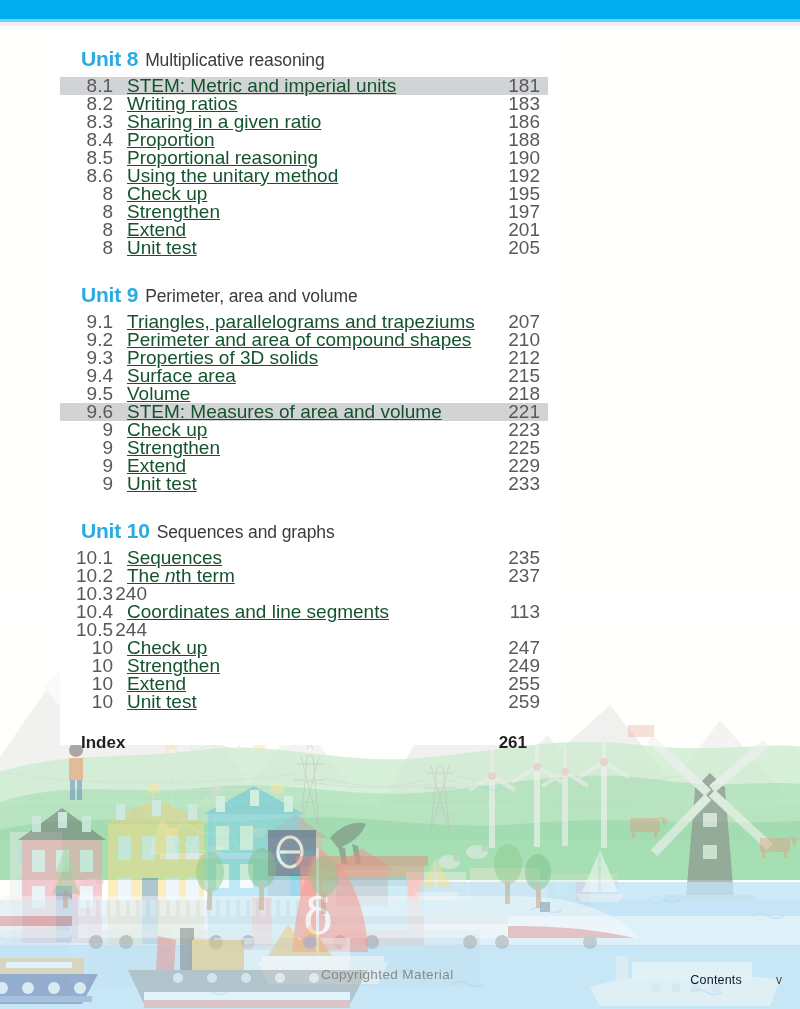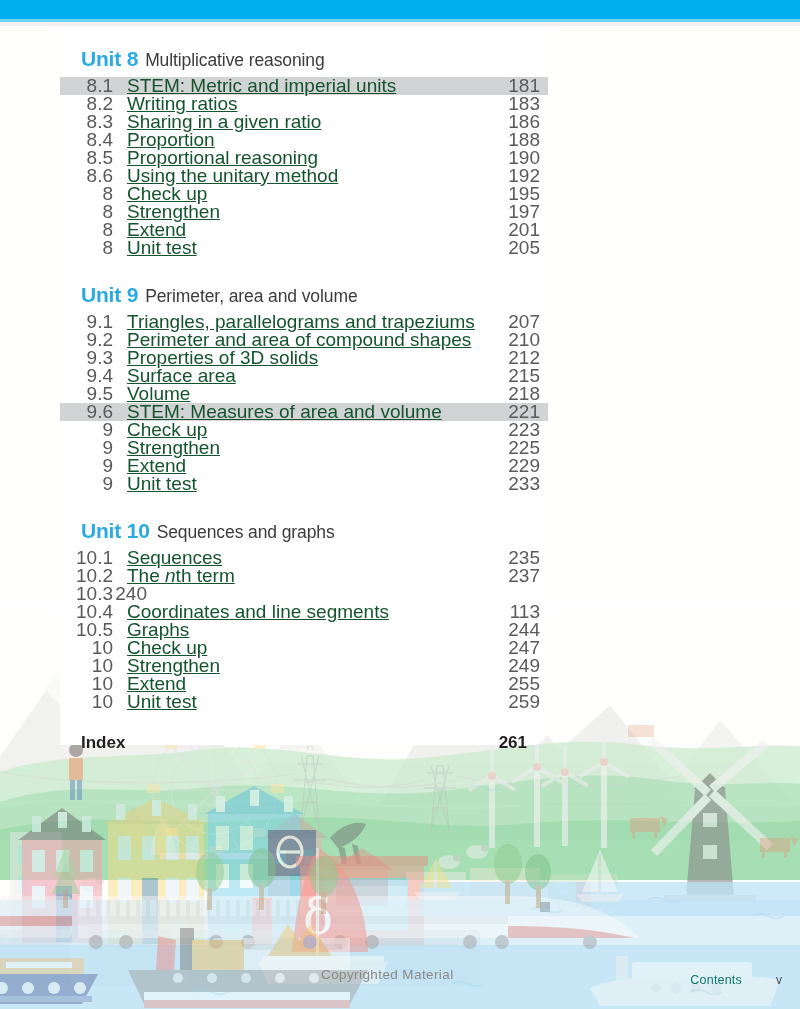--- a/index.html
+++ b/index.html
@@ -129,21 +129,21 @@
 
   
   #footer{
     position:absolute;
     bottom:22px; right:18px;
     display:flex; align-items:baseline;
     z-index:8;
   }
   #footer .footer-label{
     font-size:12.5px;
-    color:#0f766e;
+    color:#0f172a;
     letter-spacing:0.2px;
   }
   #footer .footer-page{
     font-size:12px;
     color:#4a4a4a;
     margin-left:34px;
   }
 </style>
 </head>
 <body>
@@ -706,21 +706,20 @@
               <span class="num">10.3</span>
               <span class="page">240</span>
             </div>
             <div class="toc-row">
               <span class="num">10.4</span>
               <span class="label">Coordinates and line segments</span>
               <span class="page">113</span>
             </div>
             <div class="toc-row">
               <span class="num">10.5</span>
-              <span class="label">Graphs</span>
               <span class="page">244</span>
             </div>
             <div class="toc-row">
               <span class="num">10</span>
               <span class="label">Check up</span>
               <span class="page">247</span>
             </div>
             <div class="toc-row">
               <span class="num">10</span>
               <span class="label">Strengthen</span>

